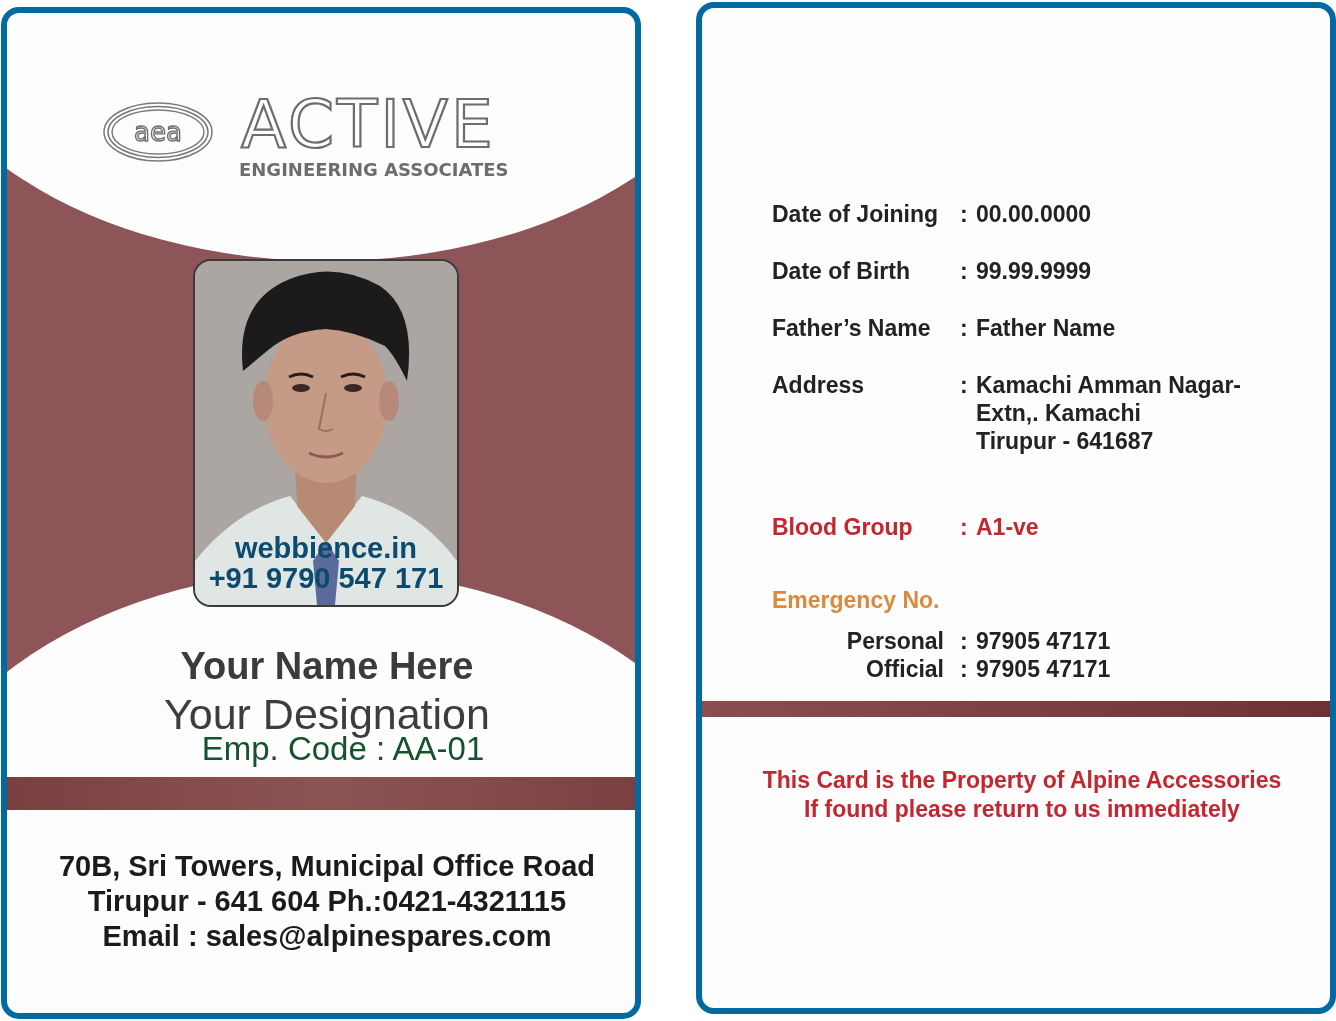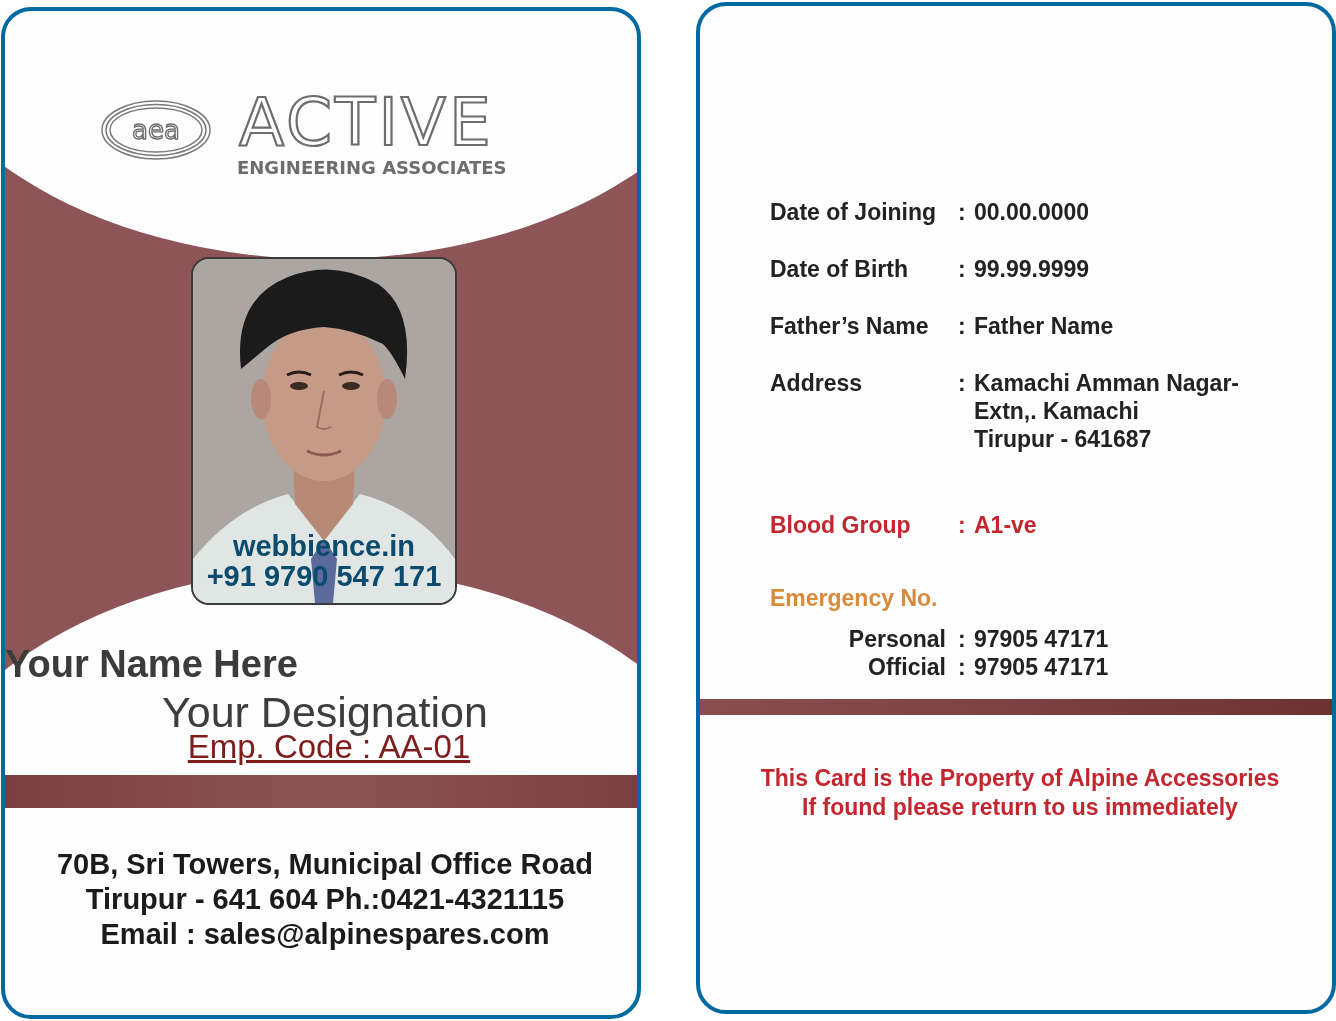--- a/index.html
+++ b/index.html
@@ -1,21 +1,21 @@
 <!DOCTYPE html>
 <html><head>
   <meta charset="utf-8">
   <style>
     html, body { margin: 0; padding: 0; }
     body {
       width: 1336px; height: 1021px; background: #ffffff; position: relative; overflow: hidden;
       font-family: "Liberation Sans", sans-serif;
     }
     .card {
-      position: absolute; background: #fdfdfd; border: 4px solid #0369a1; border-radius: 30px;
+      position: absolute; background: #fdfdfd; border: 6px solid #0369a1; border-radius: 18px;
       overflow: hidden; box-sizing: border-box;
     }
     #front { left: 1px; top: 7px; width: 640px; height: 1012px; }
     #back { left: 696px; top: 2px; width: 640px; height: 1012px; }
 
     .band-svg { position: absolute; left: 0; top: 0; }
 
     
     .logo-oval { position: absolute; left: 95px; top: 88px; }
     .logo-active { position: absolute; left: 232px; top: 74px; }
@@ -32,30 +32,30 @@
       background: #a8a29f;
     }
     .photo-overlay {
       position: absolute; left: 0; right: 0; text-align: center; font-weight: bold; color: #0c4a6e;
       font-size: 29px; line-height: 29px;
     }
     .ov1 { top: 273px; }
     .ov2 { top: 303px; }
 
     .person-name {
-      position: absolute; left: 0; width: 640px; top: 632px; 
+      position: absolute; left: 0; width: 640px; top: 632px; text-align: center;
       font-size: 38px; font-weight: bold; color: #3b3b3b;
     }
     .person-desig {
       position: absolute; left: 0; width: 640px; top: 677px; text-align: center;
       font-size: 43px; color: #3d3d3d;
     }
     .person-code {
-      position: absolute; left: 4px; width: 640px; top: 717px; text-align: center;
-      font-size: 33px; color: #7f1d1d; text-decoration: underline;
+      position: absolute; left: 16px; width: 640px; top: 717px; text-align: center;
+      font-size: 33px; color: #14532d;
     }
     .front-strip {
       position: absolute; left: 0; width: 640px; top: 764px; height: 33px;
       background: linear-gradient(90deg, #7a3f41, #8d5456 50%, #7a3f41);
     }
     .addr {
       position: absolute; left: 0; width: 640px; text-align: center; font-weight: bold;
       color: #1b1b1b; font-size: 29px; line-height: 35px;
     }
     .addr1 { top: 836px; }

